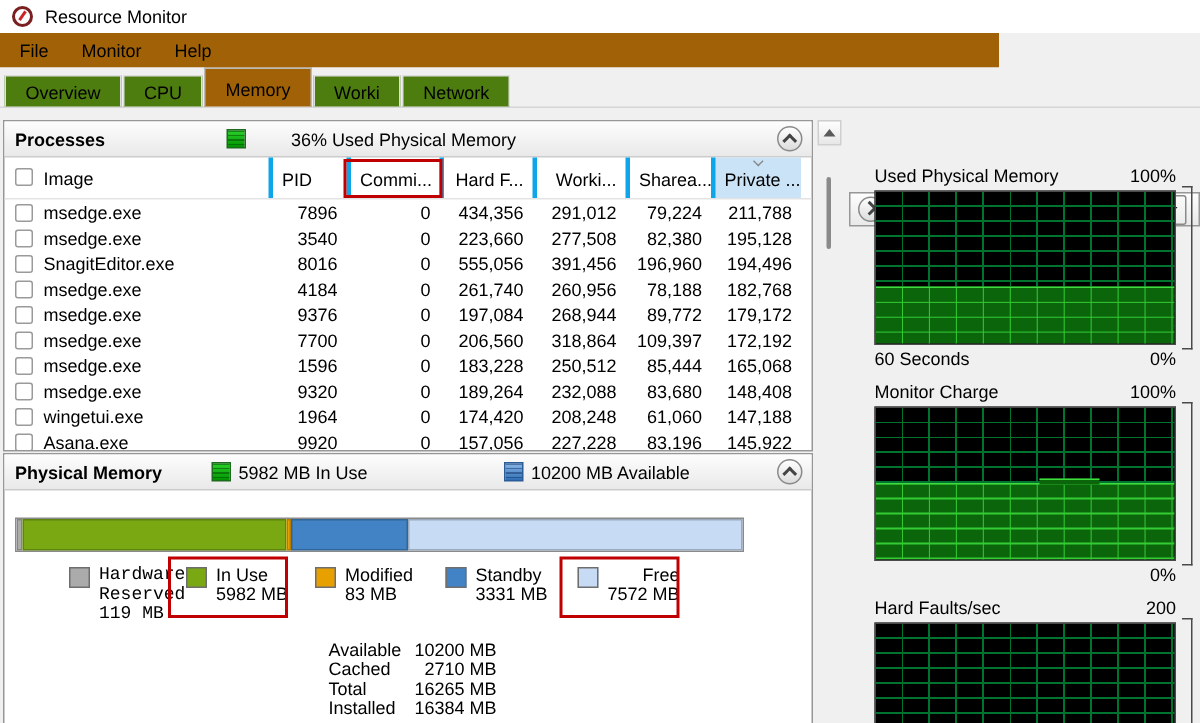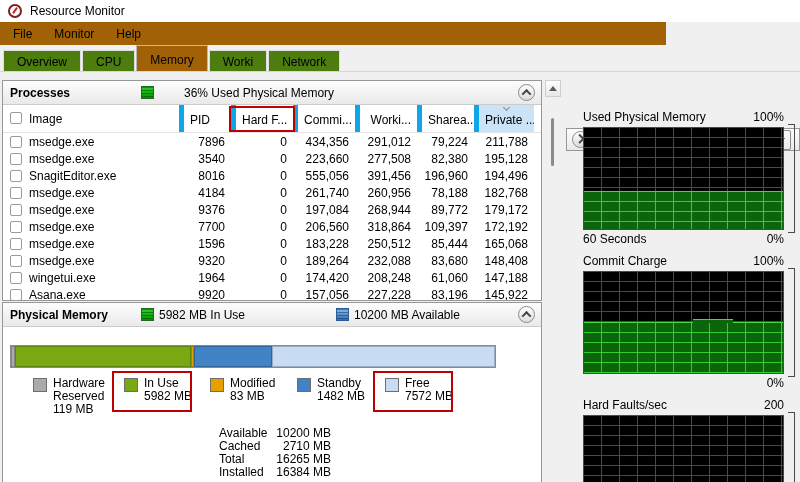--- a/index.html
+++ b/index.html
@@ -42,21 +42,21 @@
              box-sizing:border-box;cursor:default;}
   .chev{width:5px;height:5px;border-left:2px solid #444;border-top:2px solid #444;display:block;}
   .chev-up{transform:rotate(45deg) translate(1px,1px);}
   .chev-right{transform:rotate(135deg) translate(0px,1px);}
 
   .processes-panel{left:2px;top:80px;width:540px;height:221px;}
   .memory-panel{left:2px;top:302px;width:540px;height:200px;}
 
   
   .thead{position:absolute;left:0;top:24px;right:0;height:27px;display:flex;border-bottom:1px solid #e3e3e3;}
-  .th{box-sizing:border-box;border-left:5px solid #0ea5e9;padding:8px 6px 0 6px;white-space:nowrap;overflow:hidden;}
+  .th{box-sizing:border-box;border-left:3px solid #0ea5e9;padding:8px 6px 0 6px;white-space:nowrap;overflow:hidden;}
   .th:first-child{border-left:none;display:flex;align-items:flex-start;gap:7px;padding-top:7px;}
   .num{text-align:right;}
   .c-image{width:176px;}.c-pid{width:52px;}.c-hard{width:62px;}.c-commit{width:62px;}
   .c-working{width:62px;}.c-share{width:57px;}.c-private{width:60px;}
   .th-private{background:#cbe3f7;position:relative;}
   .sort-chev{position:absolute;top:0px;left:50%;width:4px;height:4px;margin-left:-3px;
              border-left:1px solid #8a8a8a;border-top:1px solid #8a8a8a;transform:rotate(225deg);}
   .annotate-box{position:absolute;border:2px solid #c00000;box-sizing:border-box;z-index:6;pointer-events:none;}
   .box-hard{left:226px;top:25px;width:66px;height:26px;}
 
@@ -66,25 +66,25 @@
   .td-image{display:flex;align-items:center;gap:7px;padding-left:6px;}
   .checkbox{width:12px;height:12px;border:1px solid #9a9a9a;border-radius:2px;background:#fff;
             box-sizing:border-box;flex:0 0 auto;margin-left:1px;}
 
   
   .mem-bar{position:absolute;left:7px;top:42px;width:486px;height:23px;border:1px solid #8a8a8a;
            display:flex;box-sizing:border-box;background:#fff;}
   .seg{height:100%;box-shadow:inset 0 0 0 1px rgba(0,0,0,.22);}
   .legend{position:absolute;left:0;top:74px;right:0;height:56px;}
   .legend-item{position:absolute;display:flex;gap:6px;}
-  .legend-item:nth-child(1){left:30px;}
+  .legend-item:nth-child(1){left:43px;font-family:Liberation Mono, monospace;}
   .legend-item:nth-child(2){left:121px;}
   .legend-item:nth-child(3){left:207px;}
   .legend-item:nth-child(4){left:294px;}
-  .legend-item:nth-child(5){left:382px;}
+  .legend-item:nth-child(5){left:382px;text-align:right;}
   .legend-item.boxed::before{content:'';position:absolute;left:-12px;top:-6px;width:80px;height:41px;
         border:2px solid #c00000;box-sizing:border-box;}
   .swatch{width:14px;height:14px;border:1px solid #6e6e6e;box-sizing:border-box;margin-top:1px;flex:0 0 auto;}
   .l-lines div{line-height:13px;}
   .stats{position:absolute;left:216px;top:124px;width:112px;}
   .stat-row{display:flex;justify-content:space-between;line-height:13px;}
 
   
   .right-pane{position:absolute;left:566px;top:80px;width:234px;height:402px;}
   .rp-header{position:absolute;left:0;top:0;right:0;height:23px;background:linear-gradient(#fdfdfd,#e9e9e9);
@@ -141,37 +141,37 @@
       <span class="tab">Overview</span>
       <span class="tab">CPU</span>
       <span class="tab active">Memory</span>
       <span class="tab">Worki</span>
       <span class="tab">Network</span>
     </div>
 
   <div class="panel processes-panel">
     <div class="panel-header">
       <span class="panel-title">Processes</span>
-      <span class="header-status" style="left:138px;gap:30px;">
+      <span class="header-status" style="left:148px;gap:30px;">
         <span class="mini-green"></span>
         <span>36% Used Physical Memory</span>
       </span>
       <span class="round-btn" style="position:absolute;right:6px;">
         <span class="chev chev-up"></span>
       </span>
     </div>
 
     <div class="thead">
       <div class="th c-image">
         <span class="checkbox"></span>
         <span>Image</span>
       </div>
       <div class="th c-pid">PID</div>
+      <div class="th c-commit num">Commi...</div>
       <div class="th c-hard num">Hard F...</div>
-      <div class="th c-commit num">Commi...</div>
       <div class="th c-working num">Worki...</div>
       <div class="th c-share num">Sharea...</div>
       <div class="th c-private num th-private">
         <span class="sort-chev"></span>
         <span>Private ...</span>
       </div>
     </div>
 
     <div class="annotate-box box-hard"></div>
 
@@ -342,21 +342,21 @@
           <span class="swatch" style="background: rgb(232, 160, 0);"></span>
           <div class="l-lines">
             <div>Modified</div>
             <div>83 MB</div>
           </div>
         </div>
         <div class="legend-item">
           <span class="swatch" style="background: rgb(65, 131, 196);"></span>
           <div class="l-lines">
             <div>Standby</div>
-            <div>1482 MB</div>
+            <div>3331 MB</div>
           </div>
         </div>
         <div class="legend-item boxed">
           <span class="swatch" style="background: rgb(199, 220, 244);"></span>
           <div class="l-lines">
             <div>Free</div>
             <div>7572 MB</div>
           </div>
         </div>
       </div>
@@ -412,21 +412,21 @@
         </div>
         <div class="g-bottom">
           <span>60 Seconds</span>
           <span>0%</span>
         </div>
         <div class="bracket b-std"></div>
       </div>
 
       <div class="g-sec">
         <div class="g-title">
-          <span>Commit Charge</span>
+          <span>Monitor Charge</span>
           <span>100%</span>
         </div>
         <div class="g-canvas">
           <div class="g-fill" style="height: 50%;"></div>
           <div class="g-bump"></div>
         </div>
         <div class="g-bottom">
           <span></span>
           <span>0%</span>
         </div>

